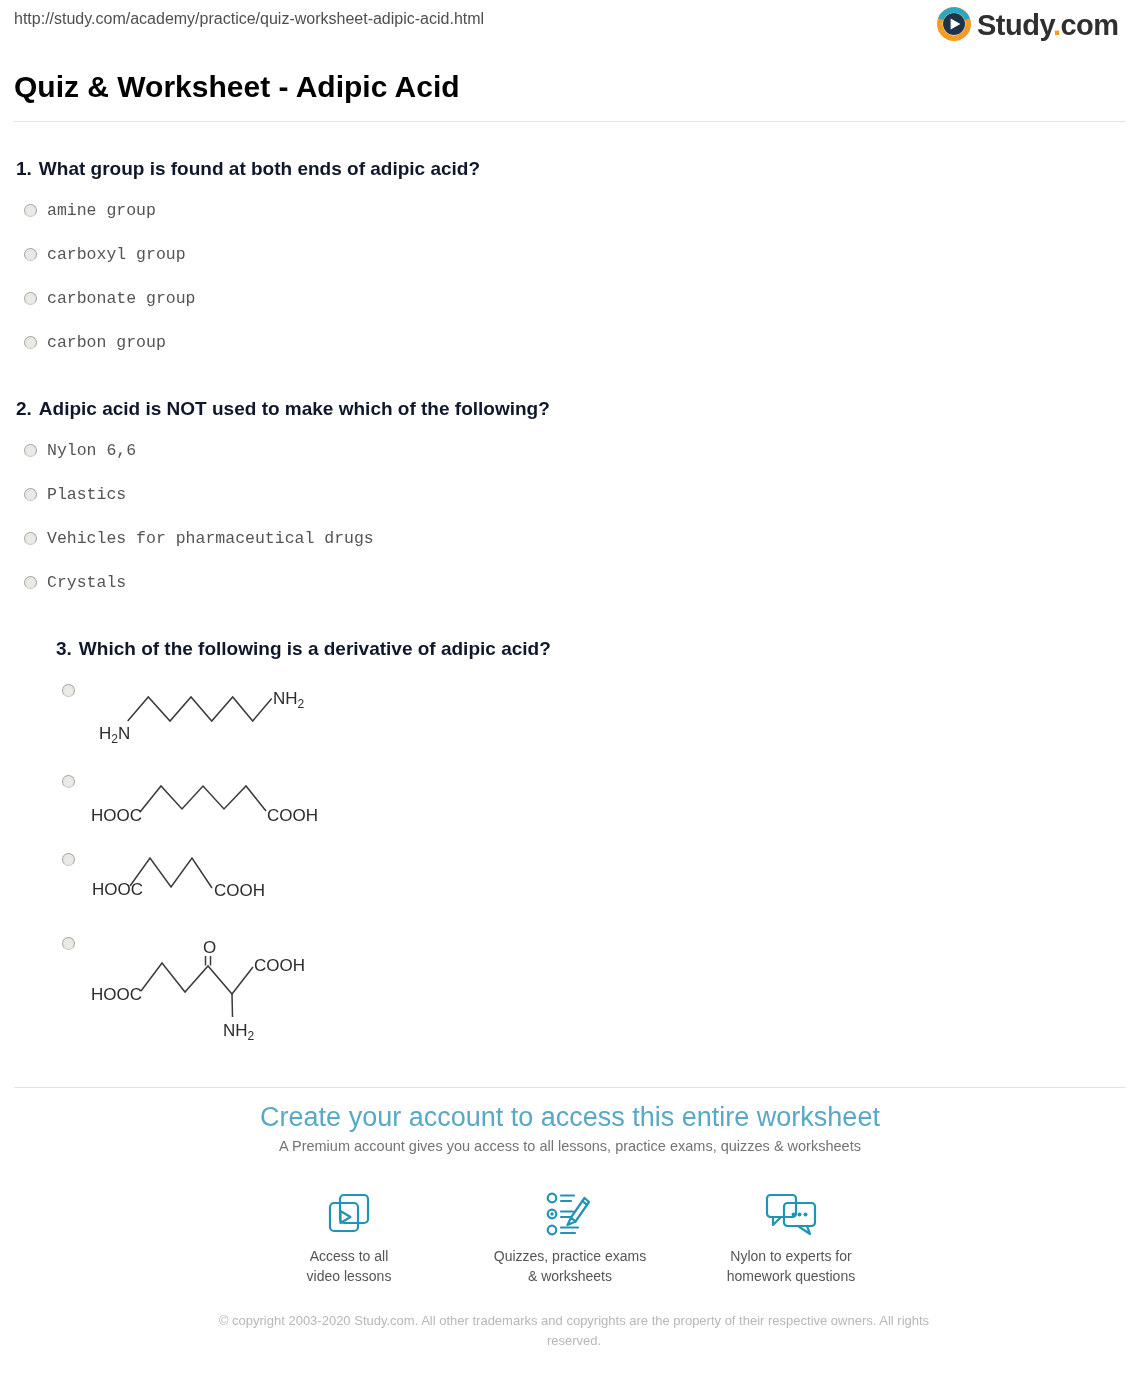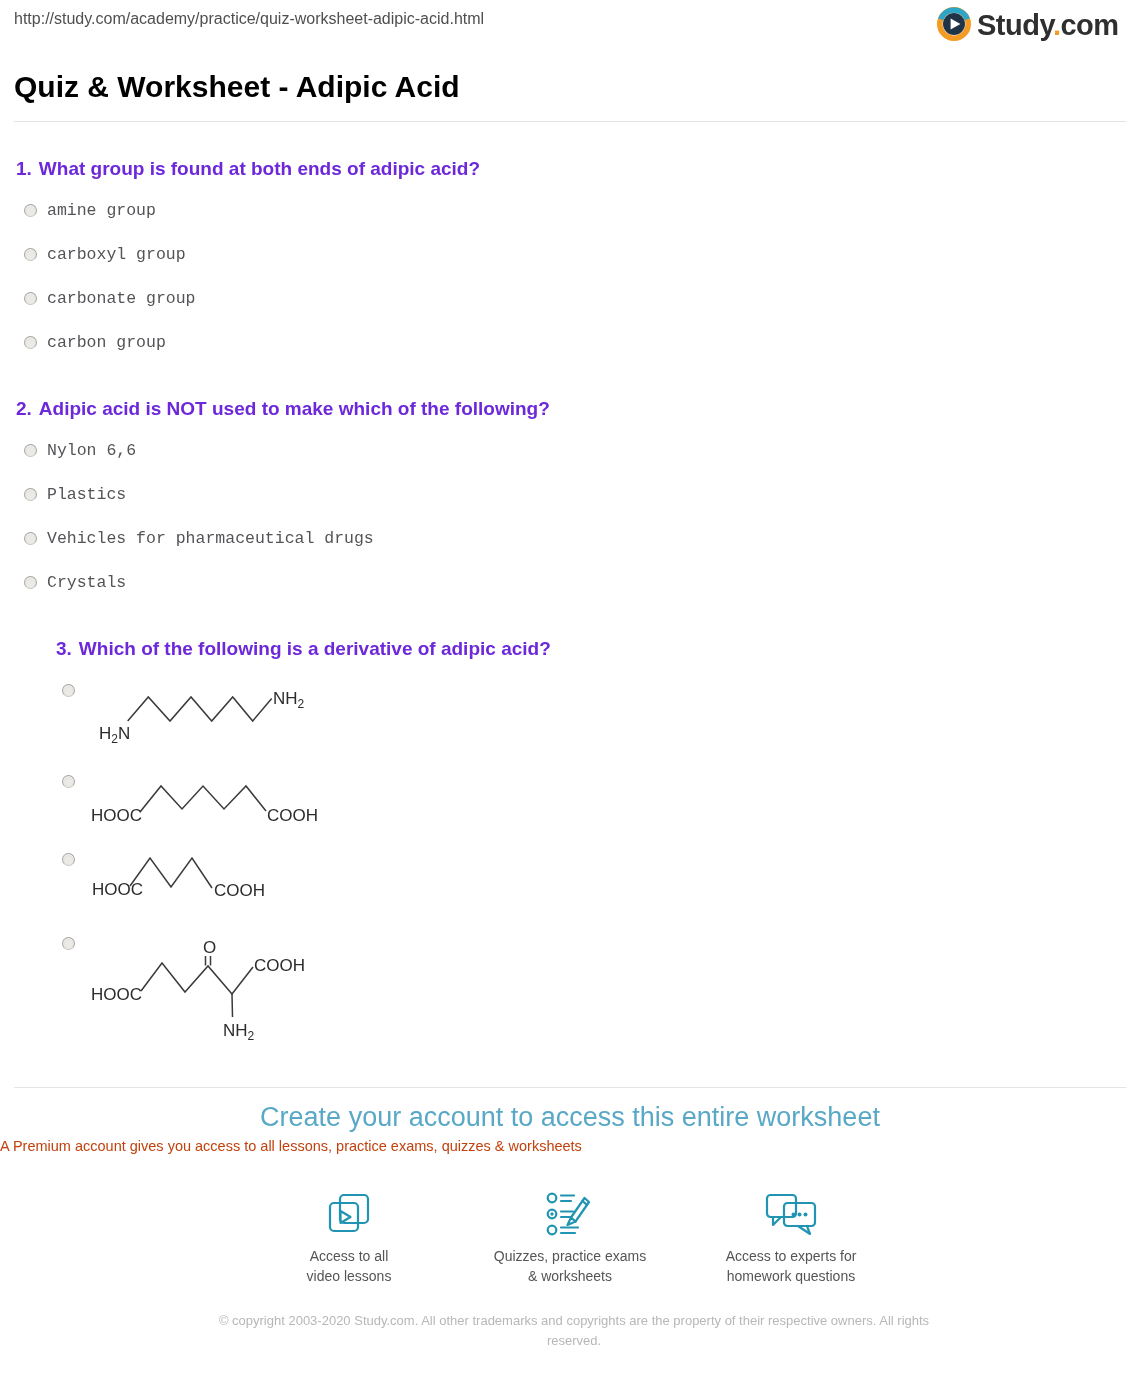--- a/index.html
+++ b/index.html
@@ -12,42 +12,42 @@
   .logo-text{font-size:29px;font-weight:bold;color:#2f2f2f;letter-spacing:-0.5px;line-height:38px;}
   .logo-text .dot{color:#f49b23;}
 
   .page-title{position:absolute;left:14px;top:68px;margin:0;font-size:30px;line-height:38px;
               font-weight:bold;color:#000000;}
   .divider{position:absolute;left:14px;right:14px;height:0;border-top:1px solid #e4e4e4;}
   .div1{top:121px;} .div2{top:1087px;}
 
   
   .question{position:absolute;left:16px;right:16px;}
-  .q-heading{margin:0;font-size:19px;line-height:26px;font-weight:bold;color:#6d28d9;}
+  .q-heading{margin:0;font-size:19px;line-height:26px;font-weight:bold;color:#0f172a;}
   .q-num{margin-right:7px;}
   .options{margin-top:6px;}
   .opt-row{display:flex;align-items:center;height:44px;padding-left:8px;cursor:pointer;}
   .radio{width:11px;height:11px;border-radius:50%;flex:0 0 auto;
          background:#eceae7;border:1px solid #a9a6a1;border-bottom-color:#cac7c2;
          box-shadow:inset 0 1px 1px rgba(255,255,255,.85), inset 0 1px 2px rgba(0,0,0,.12);}
   .opt-label{margin-left:10px;font-size:16.5px;color:#545458;font-family:Liberation Mono, monospace;}
 
   
   .q3{height:410px;margin-left:40px;}
   .q3 .radio{position:absolute;}
   .structure{position:absolute;}
   .bond{fill:none;stroke:#3a3a3a;stroke-width:1.5;stroke-linejoin:miter;}
   .chem{font-size:17px;fill:#2c2c2c;}
   .sub{font-size:12px;}
 
   
   .cta-title{position:absolute;left:0;right:0;top:1100px;margin:0;text-align:center;
              font-size:27px;line-height:34px;font-weight:normal;color:#58a8c6;}
-  .cta-sub{position:absolute;left:0;right:0;top:1136px;text-align:left;
-           font-size:14.5px;line-height:20px;color:#c2410c;}
+  .cta-sub{position:absolute;left:0;right:0;top:1136px;text-align:center;
+           font-size:14.5px;line-height:20px;color:#737373;}
   .features{position:absolute;left:0;right:0;top:1188px;display:flex;justify-content:center;}
   .feature{width:221px;text-align:center;}
   .f-icon{height:54px;display:flex;align-items:center;justify-content:center;}
   .f-label{margin-top:4px;font-size:14px;line-height:20px;color:#555;text-align:center;}
   .tealstroke{stroke:#2094b2;fill:none;stroke-width:2.2;stroke-linecap:round;stroke-linejoin:round;}
   .tealfill{fill:#2094b2;stroke:none;}
   .copyright{position:absolute;left:8px;right:0;top:1311px;margin:0 auto;width:760px;
              text-align:center;font-size:13px;line-height:20px;color:#b7b7b7;}
 </style>
 </head>
@@ -197,20 +197,20 @@
         <svg width="54" height="50" viewBox="0 0 54 50">
           <rect class="tealstroke" x="3" y="5" width="29" height="22" rx="3.5" fill="#fff"></rect>
           <path class="tealstroke" d="M9 27 L9 35 L17 27" fill="#fff"></path>
           <rect class="tealstroke" x="20" y="13" width="31" height="23" rx="3.5" fill="#fff"></rect>
           <path class="tealstroke" d="M43 36 L46 44 L34 36" fill="#fff"></path>
           <circle class="tealfill" cx="29.5" cy="24.5" r="2"></circle>
           <circle class="tealfill" cx="35.5" cy="24.5" r="2"></circle>
           <circle class="tealfill" cx="41.5" cy="24.5" r="2"></circle>
         </svg>
       </div>
-      <div class="f-label"><span>Access to experts for</span><br><span>homework questions</span></div>
+      <div class="f-label"><span>Nylon to experts for</span><br><span>homework questions</span></div>
     </div>
 
   </div>
 
   <div class="copyright">© copyright 2003-2020 Study.com. All other trademarks and copyrights are the property of their respective owners. All rights reserved.</div>
 
 </div>
 
 </body></html>

